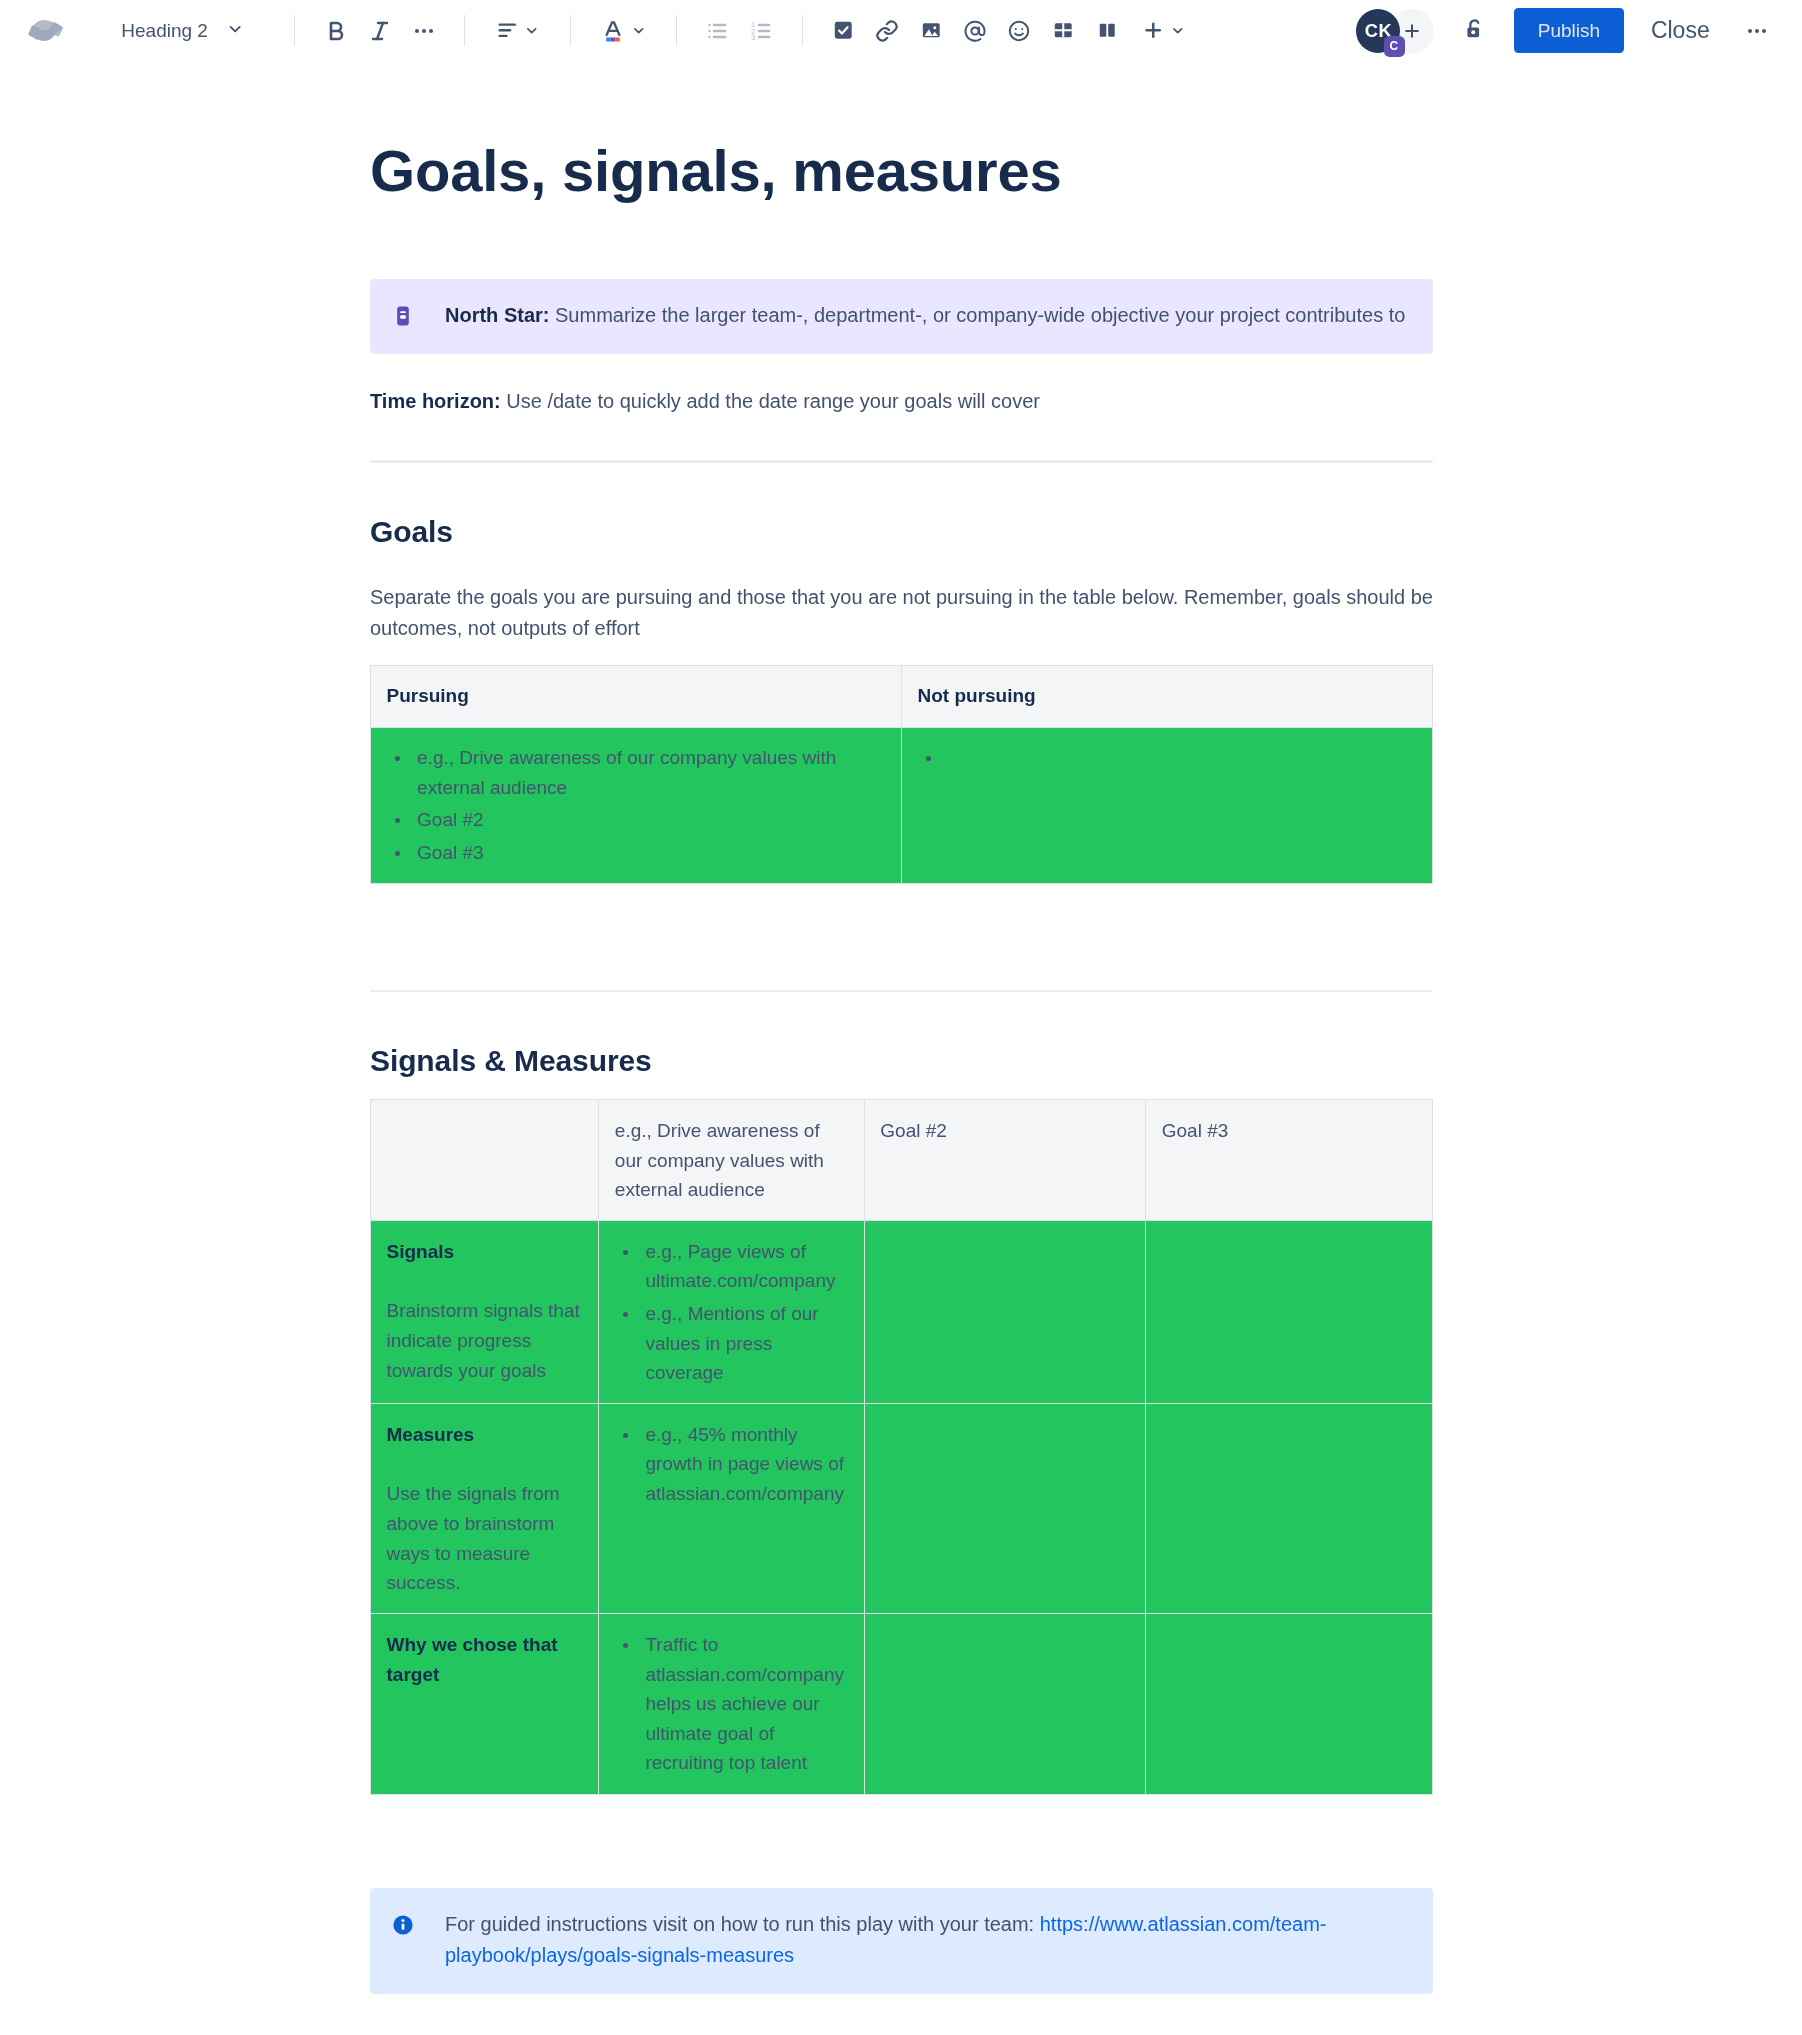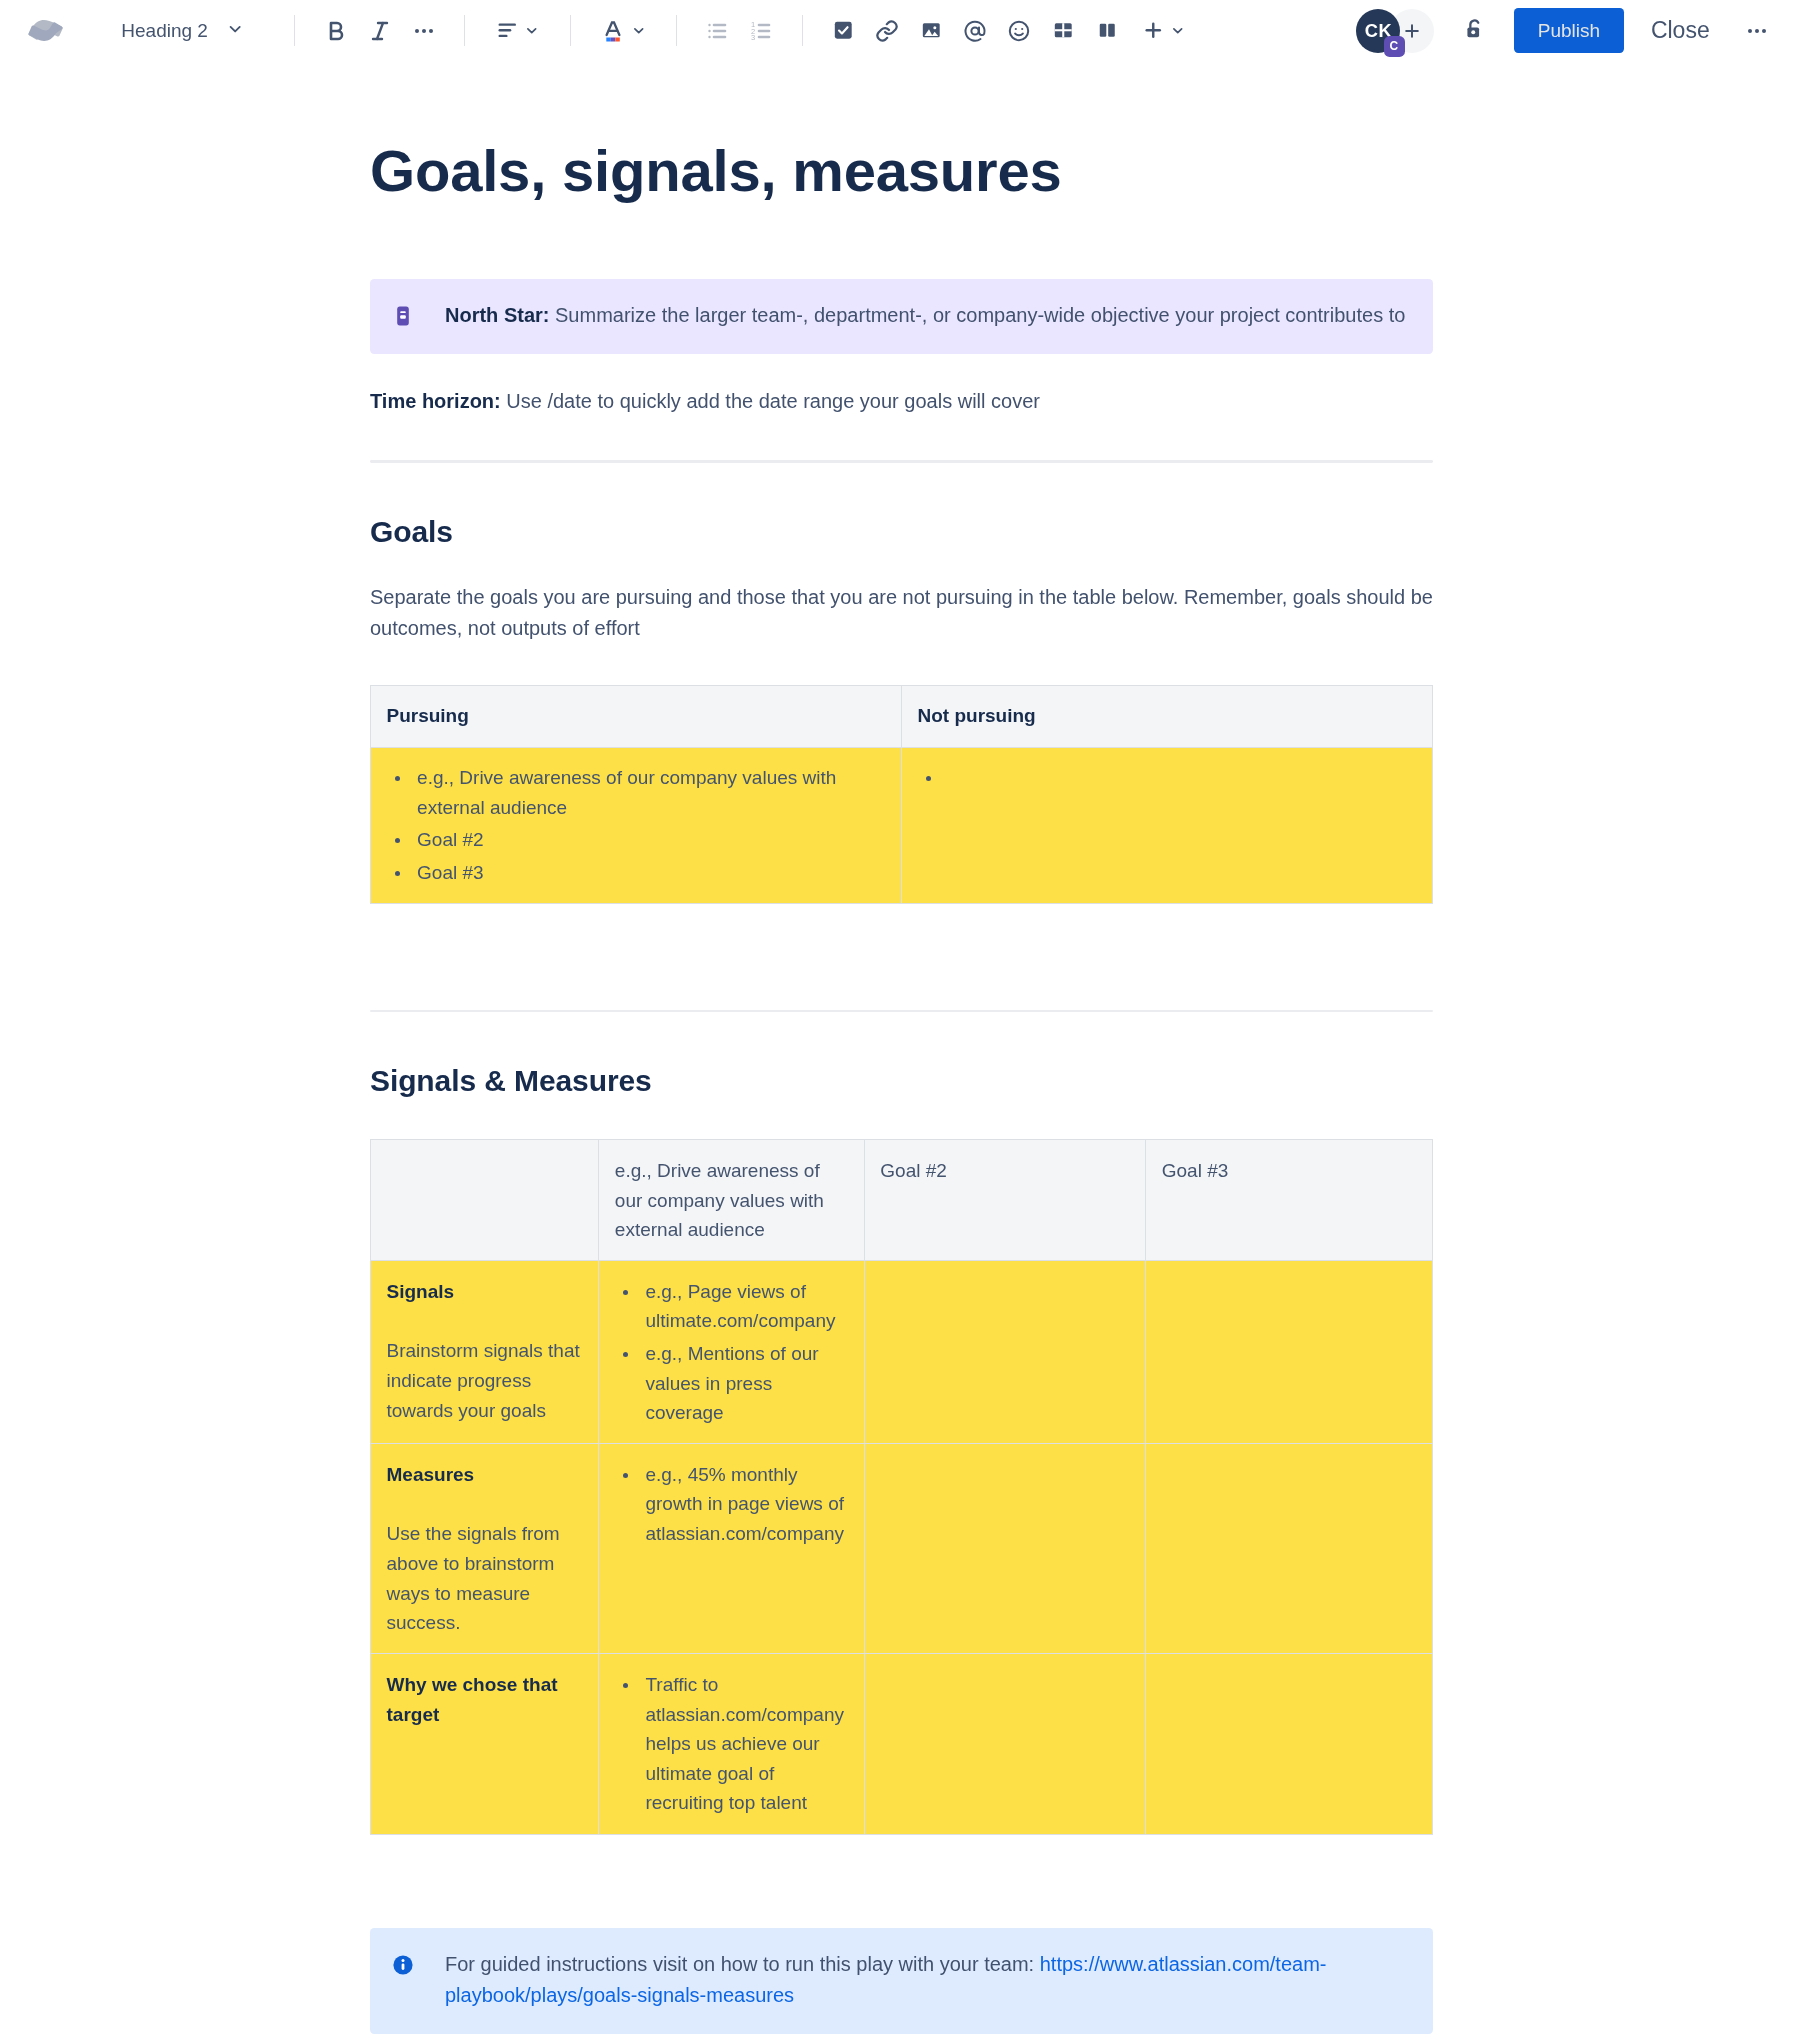--- a/index.html
+++ b/index.html
@@ -147,23 +147,23 @@
     font-weight: 600;
     color:#172B4D;
     margin: 51px 0 0 0;
     letter-spacing:-0.1px;
   }
 
   
   table.doc-table {
     border-collapse: collapse;
     width: 100%;
-    margin-top: 40px;
+    margin-top: 20px;
     table-layout: fixed;
-    background:#fde047;
+    background:#22c55e;
   }
   table.doc-table th, table.doc-table td {
     border: 1.4px solid #DCDFE4;
     vertical-align: top;
     padding: 15.5px 15.5px 15.5px 15.5px;
     font-size: 19px;
     line-height: 1.56;
     color:#44546F;
     font-weight: 400;
     text-align:left;

